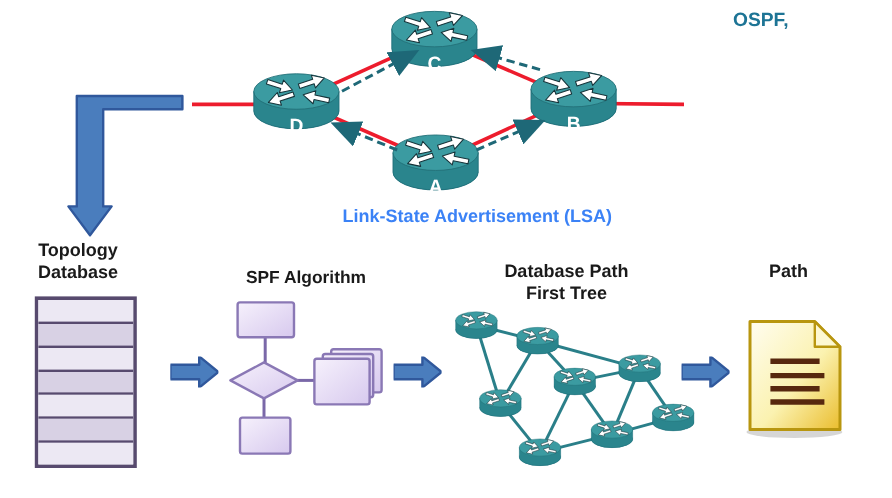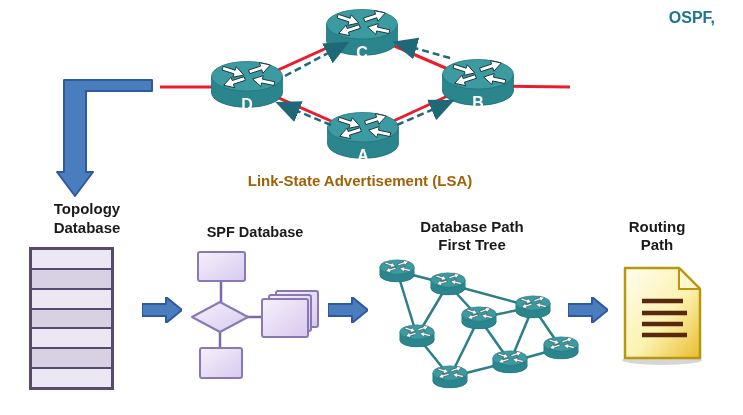--- a/index.html
+++ b/index.html
@@ -1,23 +1,23 @@
 <!DOCTYPE html>
 <html><head>
 <meta charset="utf-8">
 <style>
   html,body{margin:0;padding:0;background:#fff;}
   .stage{position:relative;width:743px;height:415px;background:#ffffff;overflow:hidden;
          font-family:"Liberation Sans",sans-serif;}
   .abs{position:absolute;}
   .label{position:absolute;text-align:center;font-weight:bold;color:#1a1a1a;
          font-size:15px;line-height:19px;}
-  .annotation{position:absolute;text-align:right;font-weight:bold;color:#1d7495;
+  .annotation{position:absolute;text-align:center;font-weight:bold;color:#1d7495;
               font-size:16px;line-height:20px;}
-  .caption{position:absolute;text-align:center;font-weight:bold;color:#a16207;
+  .caption{position:absolute;text-align:right;font-weight:bold;color:#3b82f6;
            font-size:15px;}
   
   .topo-table{position:absolute;left:29px;top:247px;width:85px;height:143px;
               border:3px solid #574a6e;box-sizing:border-box;display:flex;flex-direction:column;}
   .topo-row{flex:1;border-bottom:2px solid #574a6e;}
   .topo-row:last-child{border-bottom:none;}
   .topo-row.light{background:#ece8f3;}
   .topo-row.dark{background:#d8d1e4;}
   svg text{font-family:"Liberation Sans",sans-serif;}
 </style>
@@ -90,21 +90,21 @@
       <line x1="397" y1="125" x2="450" y2="102" marker-end="url(#lsa-head)"></line>
     </g>
   </svg>
 
   <div class="annotation" style="left:553px;top:8px;width:162px">
     <div>OSPF,</div>
   </div>
 
   <div class="caption" style="left:210px;top:172px;width:300px">Link-State Advertisement (LSA)</div>
 
-  <div class="label" style="left:27px;top:199px;width:120px">
+  <div class="label" style="left:5px;top:199px;width:120px">
     <div>Topology</div>
     <div>Database</div>
   </div>
   <div class="topo-table">
     <div class="topo-row light"></div>
     <div class="topo-row dark"></div>
     <div class="topo-row light"></div>
     <div class="topo-row dark"></div>
     <div class="topo-row light"></div>
     <div class="topo-row dark"></div>
@@ -114,21 +114,21 @@
   <svg class="abs" style="left:142px;top:297px" width="40" height="26">
       <use href="#block-arrow" width="40" height="26"></use>
     </svg>
   <svg class="abs" style="left:328px;top:297px" width="40" height="26">
       <use href="#block-arrow" width="40" height="26"></use>
     </svg>
   <svg class="abs" style="left:568px;top:297px" width="40" height="26">
       <use href="#block-arrow" width="40" height="26"></use>
     </svg>
 
-  <div class="label" style="left:185px;top:223px;width:140px;font-size:14.5px">SPF Database</div>
+  <div class="label" style="left:185px;top:223px;width:140px;font-size:14.5px">SPF Algorithm</div>
   <svg class="abs" style="left:180px;top:240px" width="150" height="145">
     <g stroke="#7a68a8" stroke-width="2.5">
       <line x1="41" y1="41" x2="41" y2="63"></line>
       <line x1="40" y1="91" x2="40" y2="109"></line>
       <line x1="66" y1="77" x2="84" y2="77"></line>
     </g>
     <g fill="url(#lav)" stroke="#8a78b5" stroke-width="2" stroke-linejoin="round">
       <rect x="18" y="12" width="47" height="29" rx="2"></rect>
       <polygon points="12,77 40,62 68,77 40,92"></polygon>
       <rect x="20" y="108" width="42" height="30" rx="2"></rect>
@@ -166,21 +166,20 @@
       <use href="#router" x="145" y="40" width="36" height="23.8"></use>
       <use href="#router" x="29" y="69" width="36" height="23.8"></use>
       <use href="#router" x="91" y="51" width="36" height="23.8"></use>
       <use href="#router" x="173" y="81" width="36" height="23.8"></use>
       <use href="#router" x="122" y="95" width="36" height="23.8"></use>
       <use href="#router" x="62" y="110" width="36" height="23.8"></use>
     </g>
   </svg>
 
   <div class="label" style="left:607px;top:218px;width:100px;line-height:18px">
-    <div>Routing</div>
     <div>Path</div>
   </div>
   <svg class="abs" style="left:615px;top:260px" width="95" height="110">
     <ellipse cx="47" cy="100" rx="40" ry="5" fill="rgba(90,90,90,0.25)"></ellipse>
     <path d="M10,8 L64,8 L85,29 L85,98 L10,98 Z" fill="url(#gold)" stroke="#b8960f" stroke-width="2.5" stroke-linejoin="round"></path>
     <path d="M64,8 L64,29 L85,29 Z" fill="#fdf8d2" stroke="#b8960f" stroke-width="2" stroke-linejoin="round"></path>
     <g stroke="#57280e" stroke-width="4.5">
       <line x1="27" y1="41" x2="68" y2="41"></line>
       <line x1="27" y1="53" x2="72" y2="53"></line>
       <line x1="27" y1="64" x2="68" y2="64"></line>

